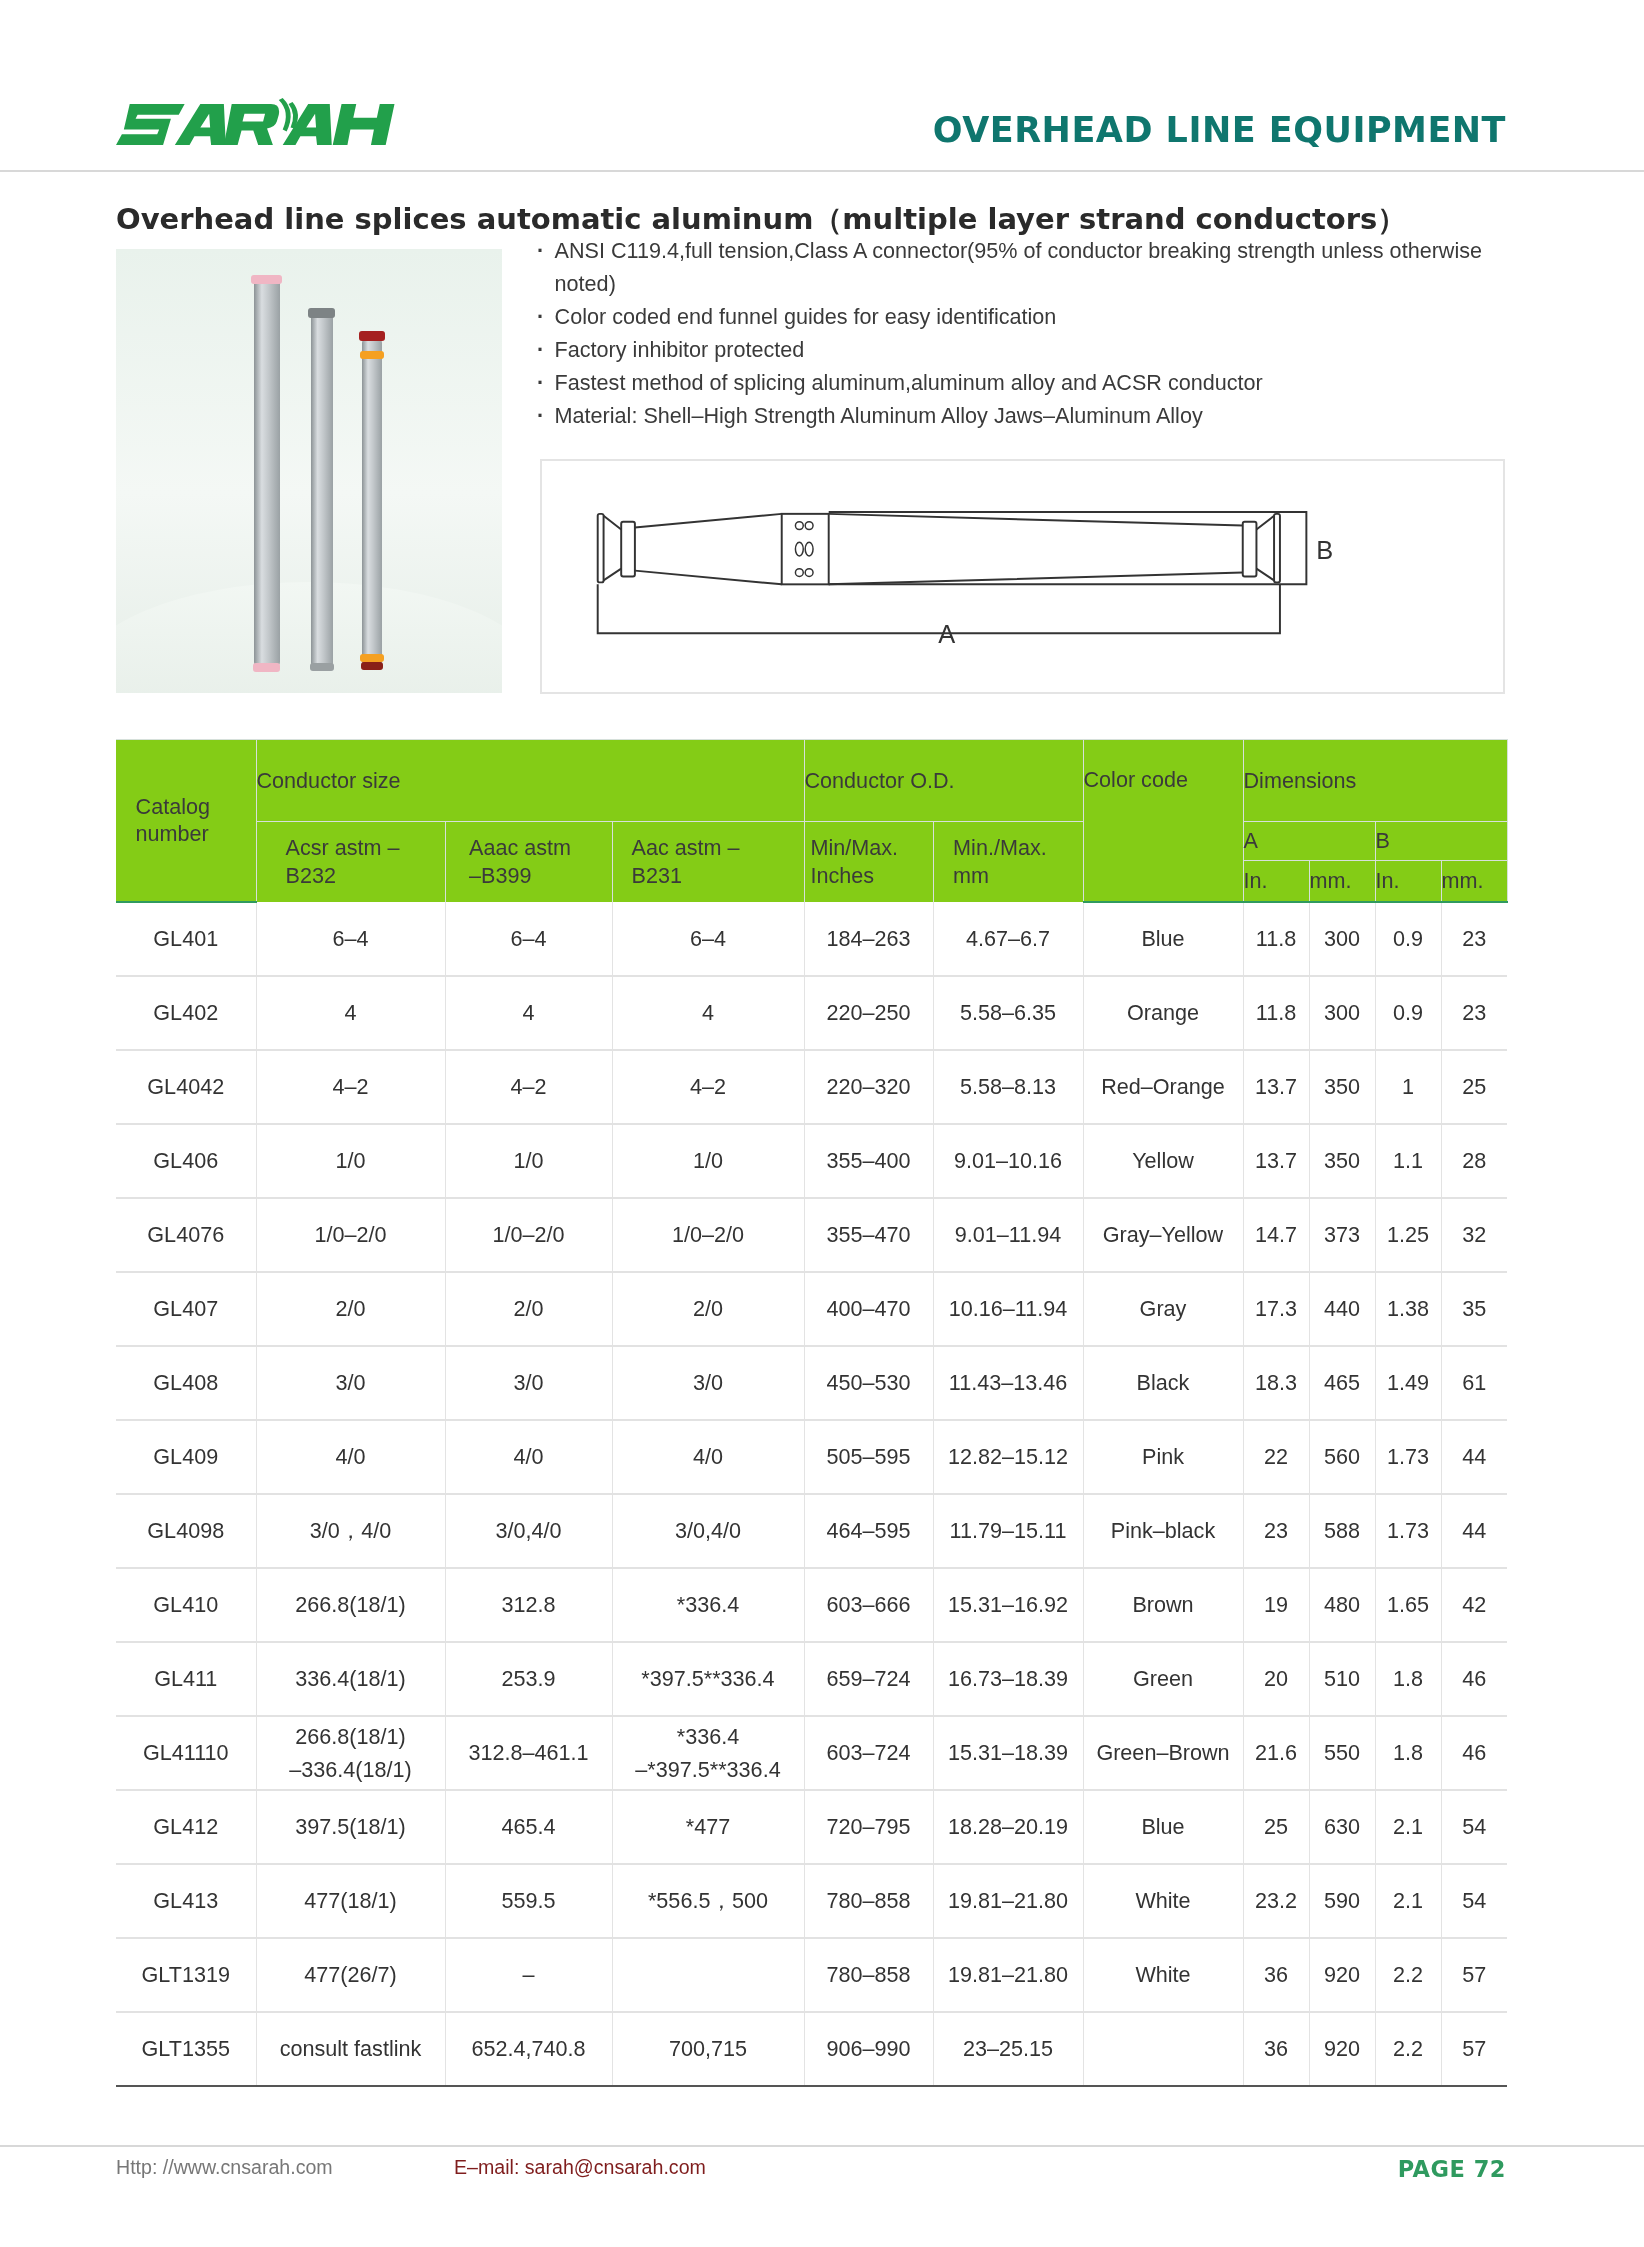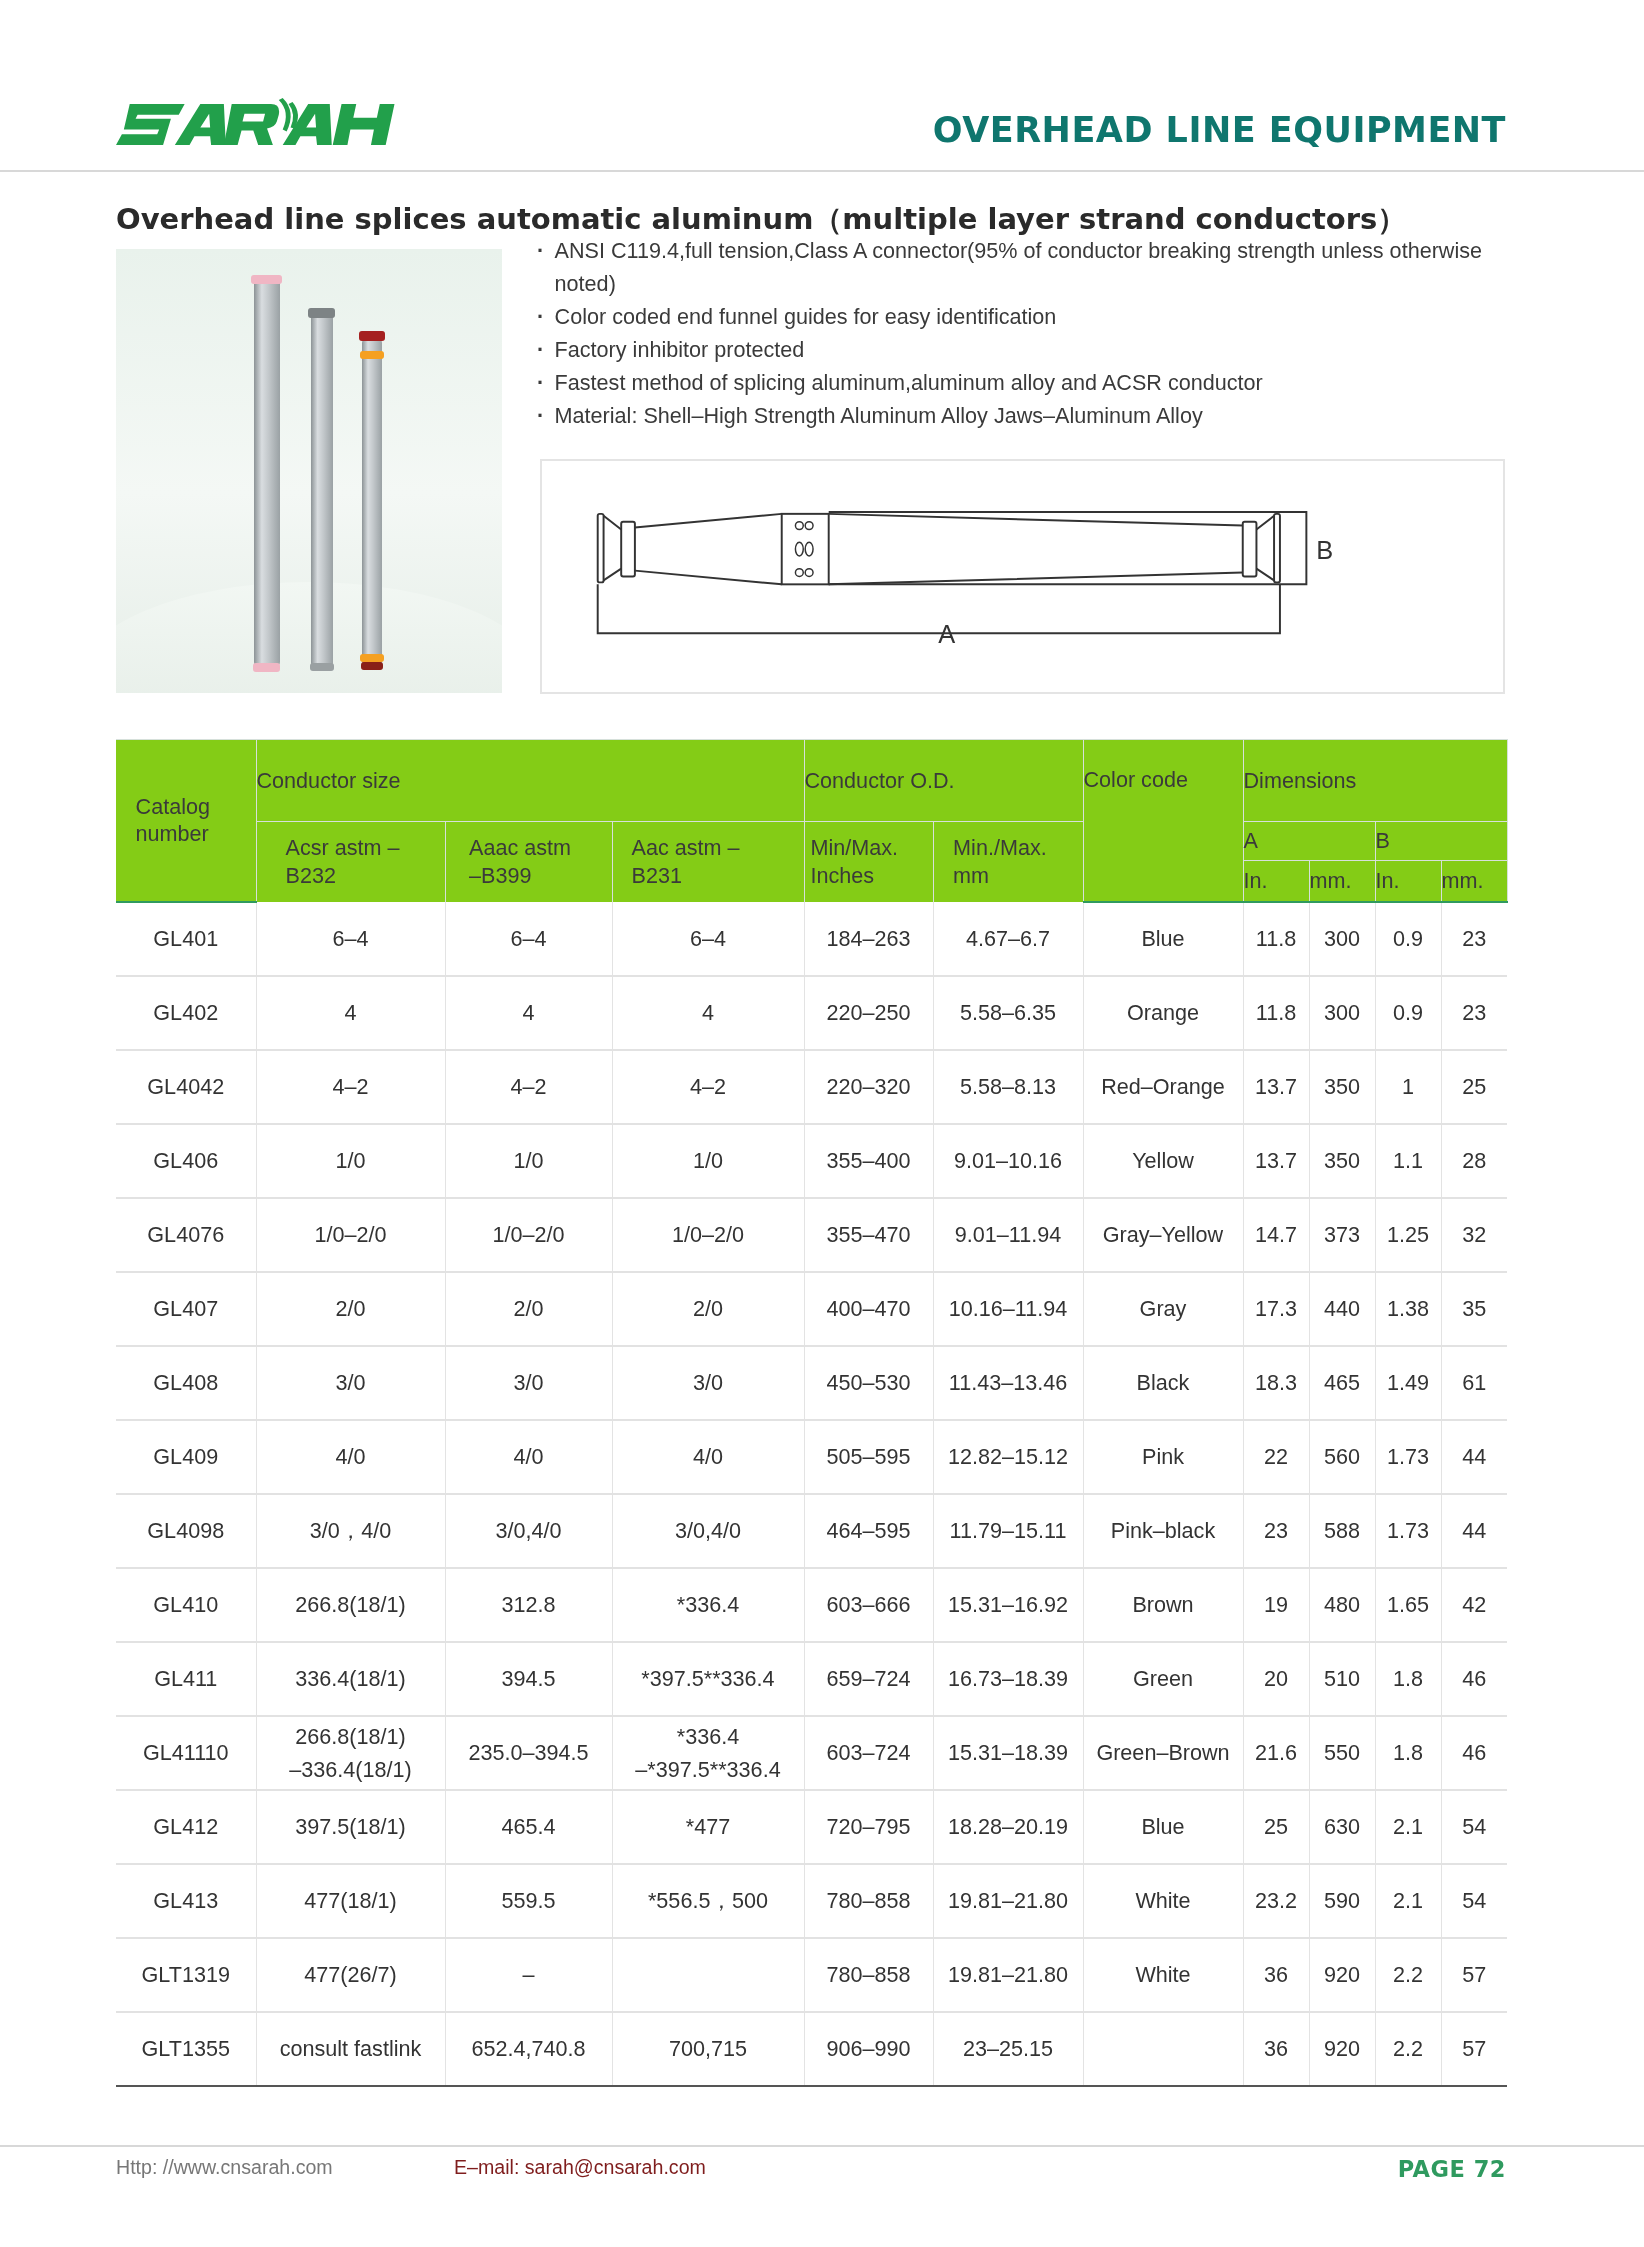--- a/index.html
+++ b/index.html
@@ -289,37 +289,37 @@
       <td>15.31–16.92</td>
       <td>Brown</td>
       <td>19</td>
       <td>480</td>
       <td>1.65</td>
       <td>42</td>
     </tr>
     <tr>
       <td>GL411</td>
       <td>336.4(18/1)</td>
-      <td>394.5</td>
+      <td>253.9</td>
       <td>*397.5**336.4</td>
       <td>659–724</td>
       <td>16.73–18.39</td>
       <td>Green</td>
       <td>20</td>
       <td>510</td>
       <td>1.8</td>
       <td>46</td>
     </tr>
     <tr>
       <td>GL41110</td>
       <td>
           <div>266.8(18/1)</div>
           <div>–336.4(18/1)</div>
         </td>
-      <td>235.0–394.5</td>
+      <td>312.8–461.1</td>
       <td>
           <div>*336.4</div>
           <div>–*397.5**336.4</div>
         </td>
       <td>603–724</td>
       <td>15.31–18.39</td>
       <td>Green–Brown</td>
       <td>21.6</td>
       <td>550</td>
       <td>1.8</td>

